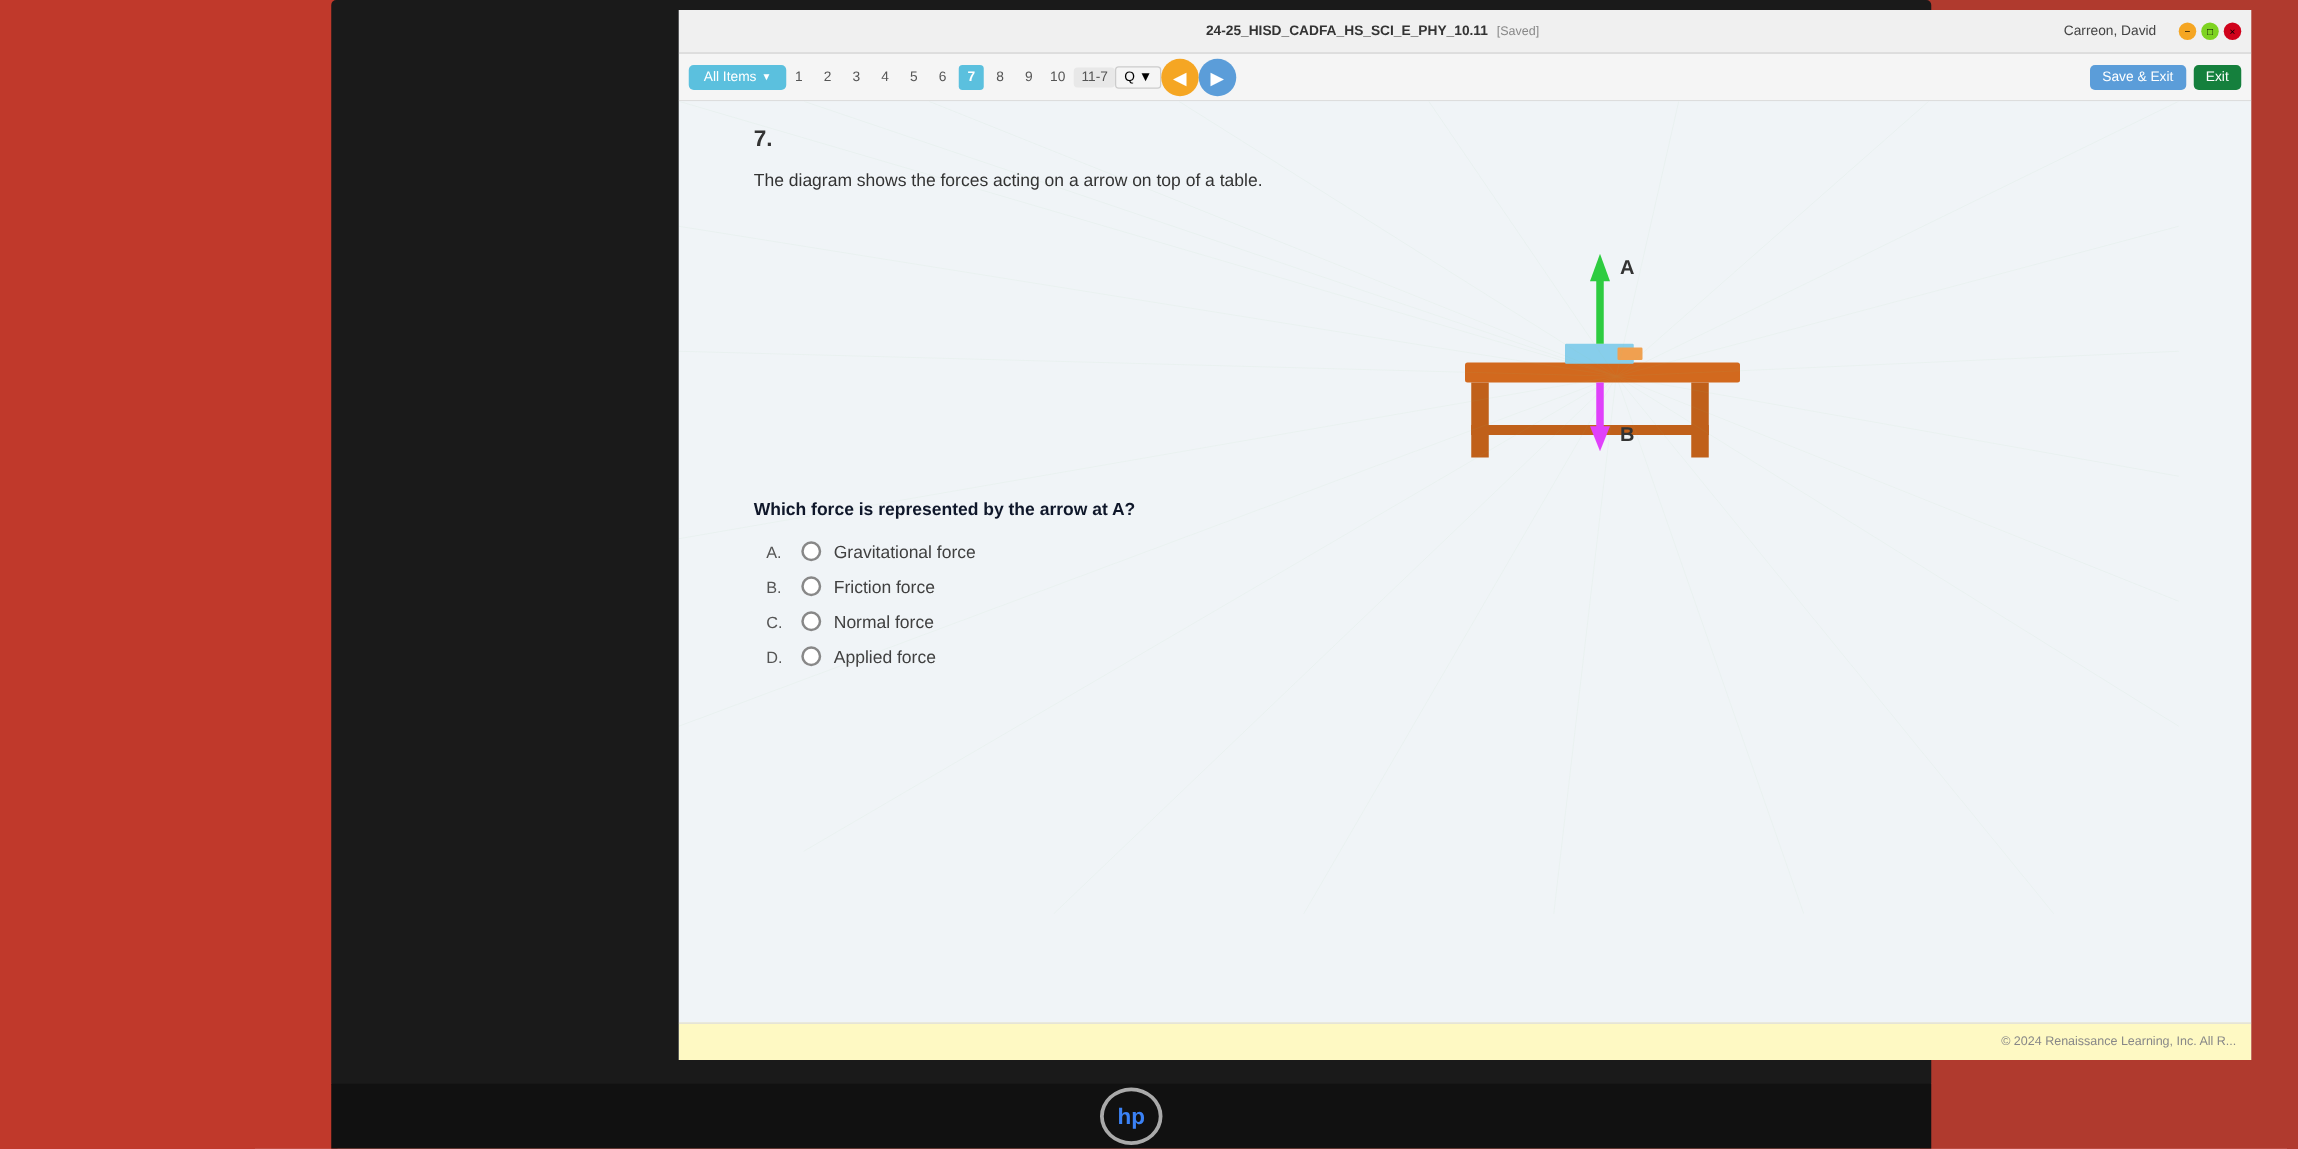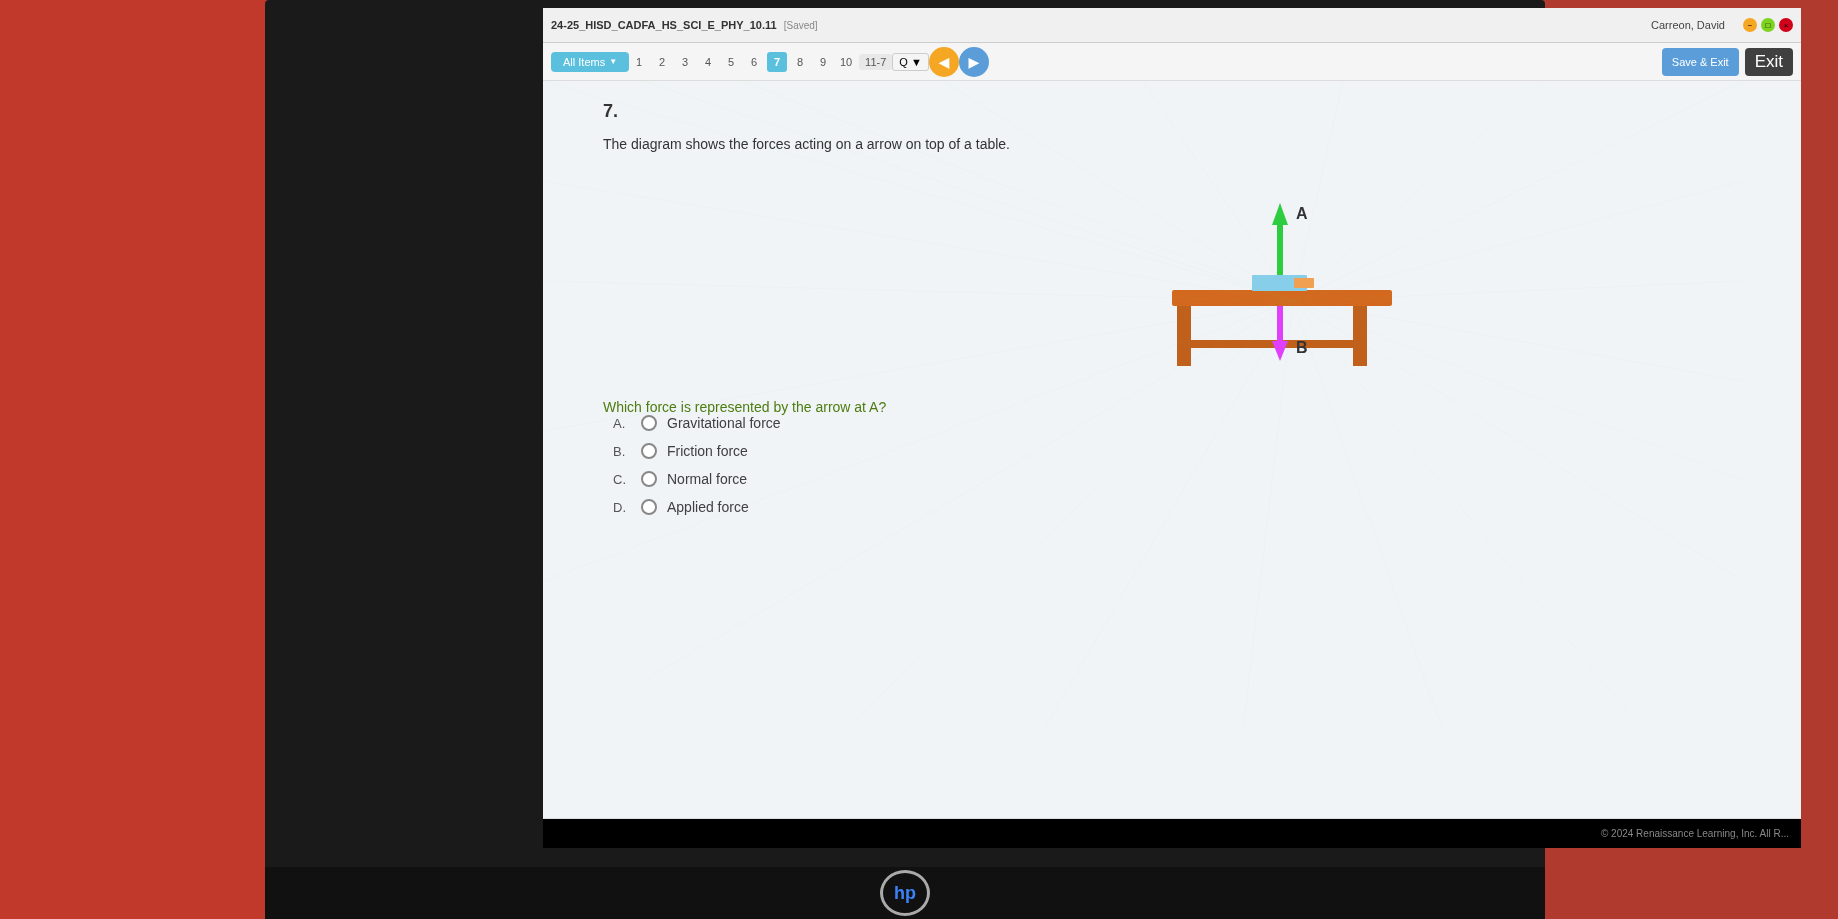--- a/index.html
+++ b/index.html
@@ -47,20 +47,21 @@
       align-items: center;
       padding: 0 8px;
       gap: 6px;
     }
 
     .nav-title {
       font-size: 11px;
       color: #333;
       font-weight: bold;
       flex: 1;
+      text-align: center;
     }
 
     .nav-title .saved {
       color: #888;
       font-weight: normal;
       font-size: 10px;
     }
 
     .user-name {
       font-size: 11px;
@@ -206,26 +207,26 @@
       background: #5b9dd9;
       color: white;
       border: none;
       border-radius: 4px;
       padding: 4px 10px;
       font-size: 11px;
       cursor: pointer;
     }
 
     .exit-btn {
-      background: #404040;
+      background: #15803d;
       color: white;
       border: none;
       border-radius: 4px;
       padding: 4px 10px;
-      font-size: 17px;
+      font-size: 11px;
       cursor: pointer;
     }
 
     
     .content {
       position: absolute;
       top: 73px;
       left: 0;
       width: 100%;
       height: calc(100% - 73px - 30px);
@@ -257,22 +258,23 @@
     }
 
     .diagram-svg {
       width: 320px;
       height: 200px;
     }
 
     
     .question-stem {
       font-size: 14px;
-      color: #4d7c0f;
-      font-weight: normal;
+      color: #0f172a;
+      font-weight: bold;
+      margin-bottom: 18px;
     }
 
     
     .answer-choices {
       display: flex;
       flex-direction: column;
       gap: 12px;
       margin-left: 10px;
     }
 
@@ -305,21 +307,21 @@
       color: #404040;
     }
 
     
     .footer {
       position: absolute;
       bottom: 0;
       left: 0;
       width: 100%;
       height: 30px;
-      background: #000000;
+      background: #fef9c3;
       border-top: 1px solid #ddd;
       display: flex;
       align-items: center;
       justify-content: flex-end;
       padding-right: 12px;
     }
 
     .footer-text {
       font-size: 10px;
       color: #888;

